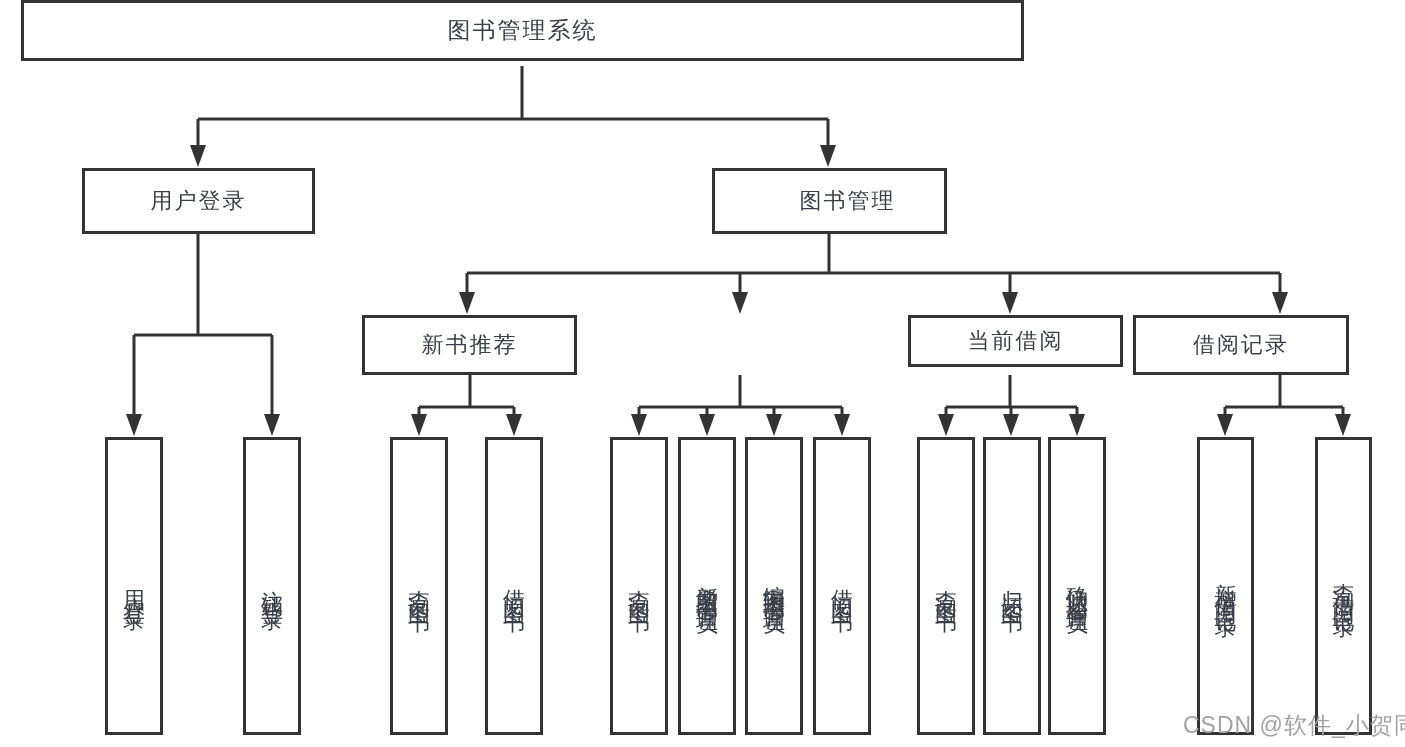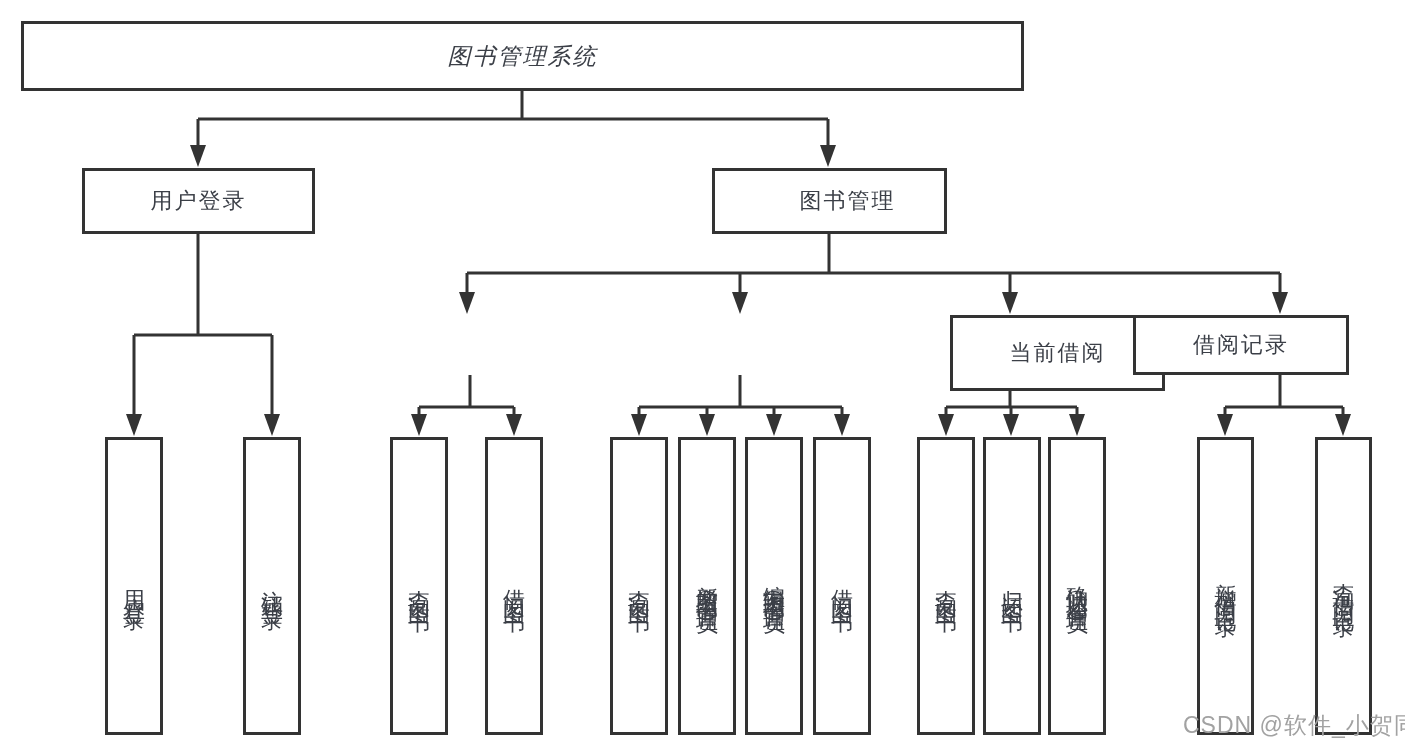--- a/index.html
+++ b/index.html
@@ -108,26 +108,27 @@
       <polygon points="766,414 782,414 774,436"></polygon>
       <polygon points="834,414 850,414 842,436"></polygon>
       <polygon points="938,414 954,414 946,436"></polygon>
       <polygon points="1003,414 1019,414 1011,436"></polygon>
       <polygon points="1069,414 1085,414 1077,436"></polygon>
       <polygon points="1217,414 1233,414 1225,436"></polygon>
       <polygon points="1335,414 1351,414 1343,436"></polygon>
     </g>
   </svg>
 
-  <div class="hbox root" style="left:21px; top:21px; width:1003px; height:70px;font-style:italic;">图书管理系统</div>
+  <div class="hbox root" style="left:21px; top:0; width:1003px; height:61px;">图书管理系统</div>
 
   <div class="hbox" style="left:82px; top:168px; width:233px; height:66px;">用户登录</div>
   <div class="hbox" style="left:712px; top:168px; width:235px; height:66px;padding-left:36px;">图书管理</div>
 
-  <div class="hbox" style="left:950px; top:315px; width:215px; height:76px;">当前借阅</div>
+  <div class="hbox" style="left:362px; top:315px; width:215px; height:60px;">新书推荐</div>
+  <div class="hbox" style="left:908px; top:315px; width:215px; height:52px;">当前借阅</div>
   <div class="hbox" style="left:1133px; top:315px; width:216px; height:60px;">借阅记录</div>
 
   <div class="vbox" style="left:105px;">
     <span class="vlabel">用户登录</span>
   </div>
   <div class="vbox" style="left:243px;">
     <span class="vlabel">注销登录</span>
   </div>
 
   <div class="vbox" style="left:390px;">

